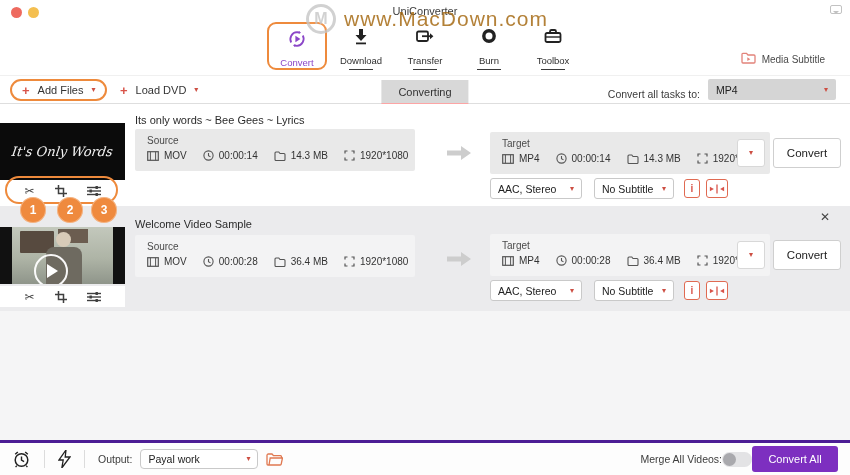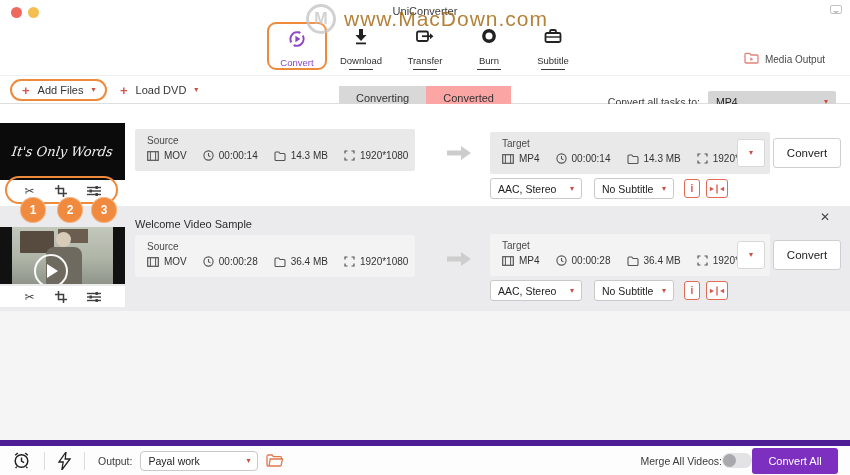--- a/index.html
+++ b/index.html
@@ -27,24 +27,24 @@
   .nav-item.active .nlabel { color:#8b46c8; }
 
   .media-browser { position:absolute; right:25px; top:52px; display:flex; align-items:center; gap:6px; font-size:10px; color:#4a4a4a; cursor:pointer; }
 
   
   .subbar { position:absolute; left:0; top:75px; width:850px; height:29px; background:#fff; border-top:1px solid #f0f0f0; border-bottom:1px solid #dedede; }
   .addfiles { position:absolute; left:10px; top:3px; height:22px; padding:0 10px; display:flex; align-items:center; gap:8px; border:2px solid #ee8a3c; border-radius:12px; font-size:11px; color:#333; cursor:pointer; background:#fff; }
   .loaddvd { position:absolute; left:120px; top:3px; height:22px; display:flex; align-items:center; gap:8px; font-size:11px; color:#333; cursor:pointer; }
   .plus { color:#d9544a; font-size:13px; font-weight:bold; line-height:1; }
   .chev { color:#cd4f43; font-size:8px; line-height:1; }
-  .tabs { position:absolute; left:50%; transform:translateX(-50%); top:10px; display:flex; }
+  .tabs { position:absolute; left:50%; transform:translateX(-50%); top:4px; display:flex;flex-direction:column; }
   .tab { height:23px; padding:0 17px; display:flex; align-items:center; font-size:11px; color:#333; cursor:pointer; background:#fca5a5; }
   .tab.active { background:#d8d8d8; }
-  .convert-all-tasks { position:absolute; right:14px; top:3px; display:flex; align-items:center; gap:8px;margin-top:12px; }
+  .convert-all-tasks { position:absolute; right:14px; top:3px; display:flex; align-items:flex-end; gap:8px; }
   .cat-label { font-size:10.5px; color:#3c3c3c; }
   .mp4-dd { width:128px; height:21px; background:#d5d5d5; border-radius:2px; display:flex; align-items:center; padding:0 8px; font-size:10.5px; color:#222; cursor:pointer; }
   .mp4-dd .ddv { flex:1; }
 
   
   .list { position:absolute; left:0; top:104px; width:850px; height:336px; background:#f5f5f6; }
   .row { position:absolute; left:0; width:850px; }
   .row1 { top:0; height:102px; background:#ffffff; }
   .row2 { top:102px; height:105px; background:#ebebed; }
   .rtitle { position:absolute; left:135px; top:10px; font-size:11px; color:#2b2b2b; }
@@ -81,21 +81,21 @@
   .dd { position:absolute; top:74px; height:21px; background:#fff; border:1px solid #c9c9c9; border-radius:3px; display:flex; align-items:center; padding:0 7px; font-size:10.5px; color:#222; cursor:pointer; }
   .dd .ddv { flex:1; }
   .audio-dd { left:490px; width:92px; }
   .sub-dd { left:594px; width:80px; }
   .sq { position:absolute; top:75px; height:19px; border:1px solid #e06a52; border-radius:3px; background:#fff; display:flex; align-items:center; justify-content:center; color:#d9544a; cursor:pointer; }
   .info-btn { left:684px; width:16px; font-size:10px; font-weight:bold; }
   .split-btn { left:706px; width:22px; }
   .close-btn { position:absolute; left:820px; top:4px; font-size:12px; color:#444; cursor:pointer; background:none; border:none; }
 
   
-  .footer { position:absolute; left:0; top:440px; width:850px; height:35px; background:#fdfdfd; border-top:6px solid #4c1d95; display:flex; align-items:center; padding:0 12px; }
+  .footer { position:absolute; left:0; top:440px; width:850px; height:35px; background:#fdfdfd; border-top:3px solid #4c1d95; display:flex; align-items:center; padding:0 12px; }
   .fdiv { width:1px; height:18px; background:#dcdcdc; margin:0 13px; }
   .out-label { font-size:10.5px; color:#3c3c3c; margin-right:8px; }
   .out-dd { width:118px; height:20px; background:#fff; border:1px solid #c9c9c9; border-radius:4px; display:flex; align-items:center; padding:0 7px; font-size:10.5px; color:#222; cursor:pointer; }
   .out-dd .ddv { flex:1; }
   .ffolder { margin-left:8px; cursor:pointer; display:flex; }
   .fright { margin-left:auto; display:flex; align-items:center; gap:0; }
   .merge-label { font-size:10.5px; color:#3c3c3c; }
   .toggle { width:30px; height:15px; border-radius:8px; background:#e3e3e5; position:relative; cursor:pointer; }
   .knob { position:absolute; left:1px; top:1px; width:13px; height:13px; border-radius:50%; background:#a9a9ad; }
   .convert-all { width:86px; height:26px; background:#7d2fc0; border:none; border-radius:3px; color:#fff; font-size:11px; cursor:pointer; }
@@ -161,33 +161,33 @@
       <span class="nunder"></span>
     </div>
     <div class="nav-item">
       <span>
         <svg width="20" height="20" viewBox="0 0 20 20">
             <path d="M7 6V4.5A1.5 1.5 0 0 1 8.5 3h3A1.5 1.5 0 0 1 13 4.5V6" fill="none" stroke="#222" stroke-width="1.8"></path>
             <rect x="2.5" y="6" width="15" height="9" rx="1.5" fill="none" stroke="#222" stroke-width="1.8"></rect>
             <line x1="2.5" y1="10" x2="17.5" y2="10" stroke="#222" stroke-width="1.4"></line>
           </svg>
       </span>
-      <span class="nlabel">Subtitle</span>
+      <span class="nlabel">Toolbox</span>
       <span class="nunder"></span>
     </div>
   </div>
 
   <div class="media-browser">
     <span>
       <svg width="15" height="12" viewBox="0 0 15 12">
           <path d="M1 2.5V10a1 1 0 0 0 1 1h11a1 1 0 0 0 1-1V4a1 1 0 0 0-1-1H7L5.5 1.3H2a1 1 0 0 0-1 1.2z" fill="none" stroke="#e2837a" stroke-width="1.3"></path>
           <path d="M6.3 5.3l3 1.9-3 1.9z" fill="#e2837a"></path>
         </svg>
     </span>
-    <span>Media Output</span>
+    <span>Media Subtitle</span>
   </div>
 </div>
 
 <div class="subbar">
   <div class="addfiles">
     <span class="plus">+</span>
     <span>Add Files</span>
     <span class="chev">▾</span>
   </div>
   <div class="loaddvd">
@@ -204,20 +204,21 @@
     <div class="mp4-dd">
       <span class="ddv">MP4</span>
       <span class="chev">▾</span>
     </div>
   </div>
 </div>
 
 <div class="list">
 
   <div class="row row1">
+    <div class="rtitle">Its only words ~ Bee Gees ~ Lyrics</div>
     <div class="thumb thumb1">
       <span class="script">It's Only Words</span>
     </div>
     <div class="strip strip1">
       <span class="edit-ic">✂</span>
       <span class="edit-ic">
         <svg width="12" height="12" viewBox="0 0 12 12">
             <path d="M3.5 0v8.5H12" fill="none" stroke="#3f3f3f" stroke-width="1.5"></path>
             <path d="M0 3.5h8.5V12" fill="none" stroke="#3f3f3f" stroke-width="1.5"></path>
           </svg>

